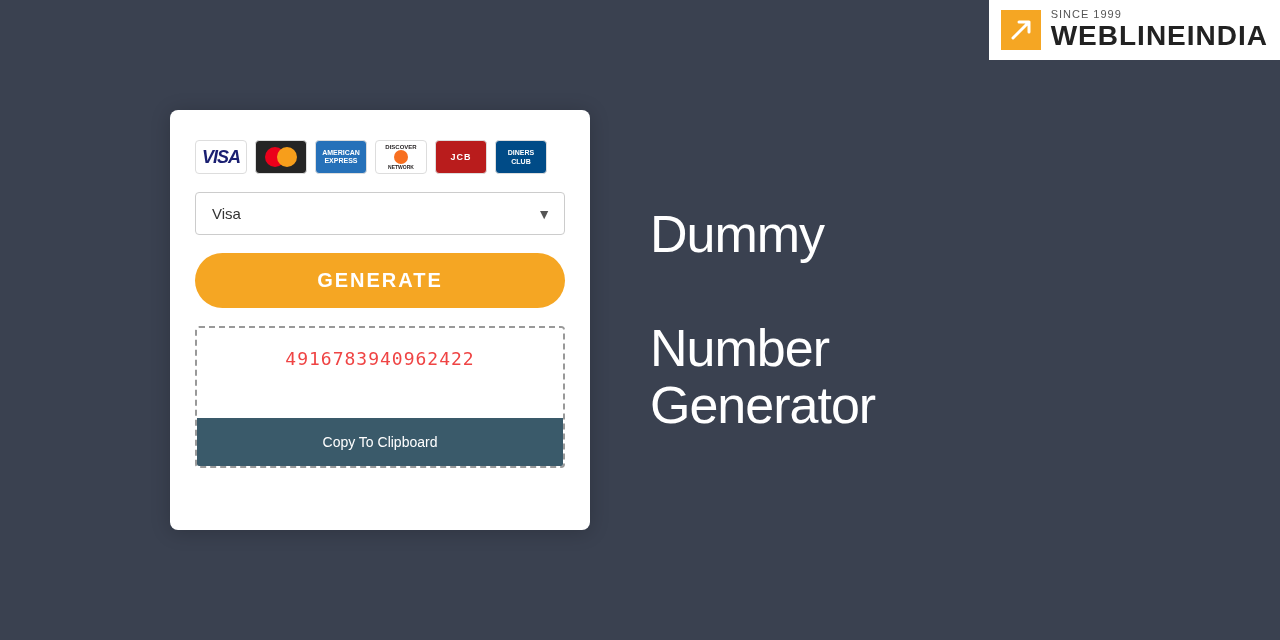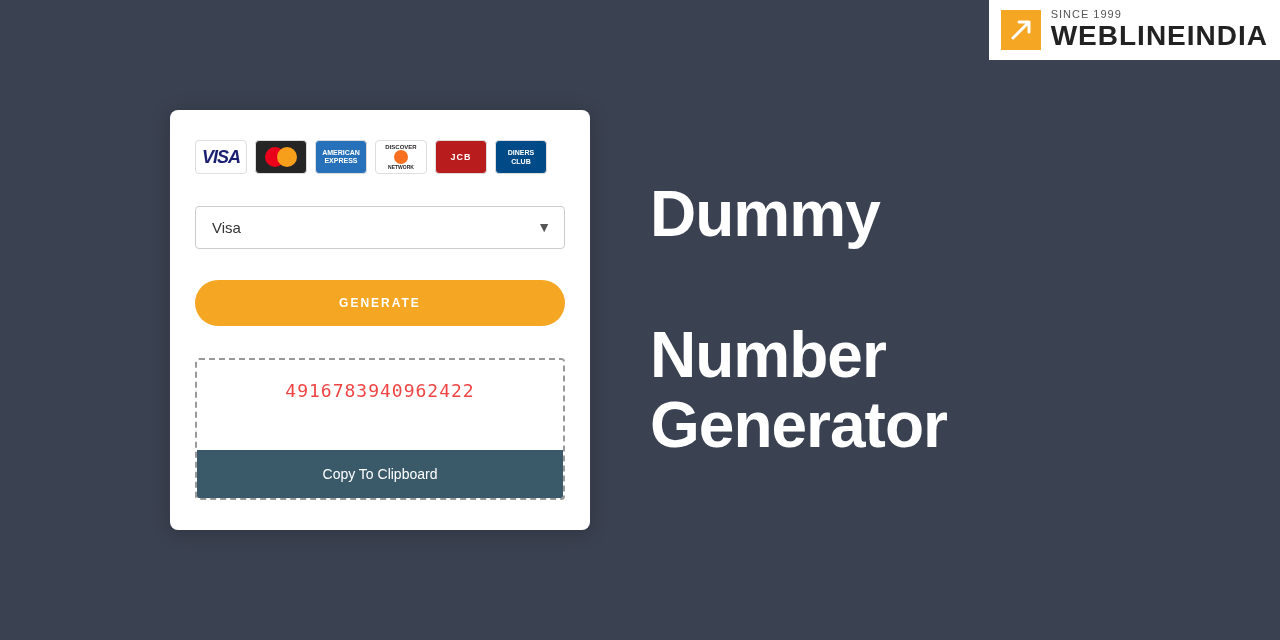--- a/index.html
+++ b/index.html
@@ -70,21 +70,20 @@
       margin-left: 170px;
       background: white;
       border-radius: 8px;
       padding: 30px 25px;
       width: 420px;
       min-height: 420px;
       display: flex;
       flex-direction: column;
       gap: 18px;
       box-shadow: 0 2px 20px rgba(0,0,0,0.2);
-      justify-content: space-between;
     }
 
     
     .card-logos {
       display: flex;
       gap: 8px;
       align-items: center;
     }
 
     .card-logo {
@@ -228,21 +227,21 @@
       color: #555;
       font-size: 14px;
     }
 
     
     .generate-btn {
       width: 100%;
       padding: 16px;
       background: #f5a623;
       color: white;
-      font-size: 12px;
+      font-size: 20px;
       font-weight: 900;
       letter-spacing: 2px;
       border: none;
       border-radius: 30px;
       cursor: pointer;
       text-transform: uppercase;
     }
 
     
     .result-area {
@@ -273,22 +272,22 @@
       margin-top: 29px;
     }
 
     
     .heading-area {
       flex: 1;
       padding: 0 60px;
     }
 
     .main-heading {
-      font-size: 64px;
-      font-weight: 700;
+      font-size: 52px;
+      font-weight: 400;
       color: white;
       line-height: 1.1;
       letter-spacing: -1px;
     }
   </style>
 </head>
 <body>
 
 <div class="logo-area">
   <div class="logo-icon">

